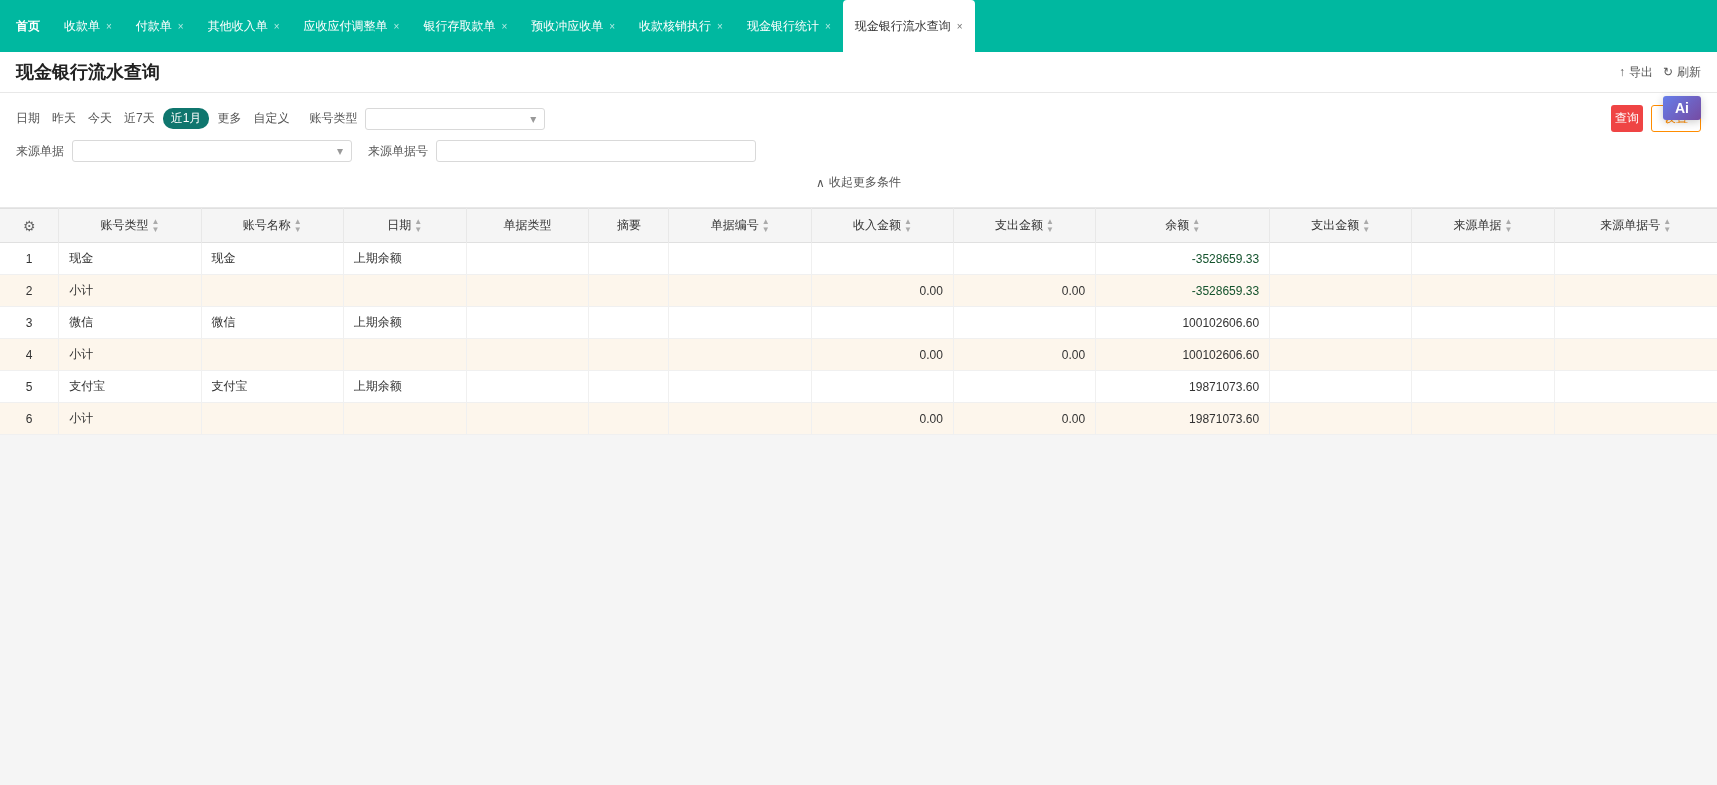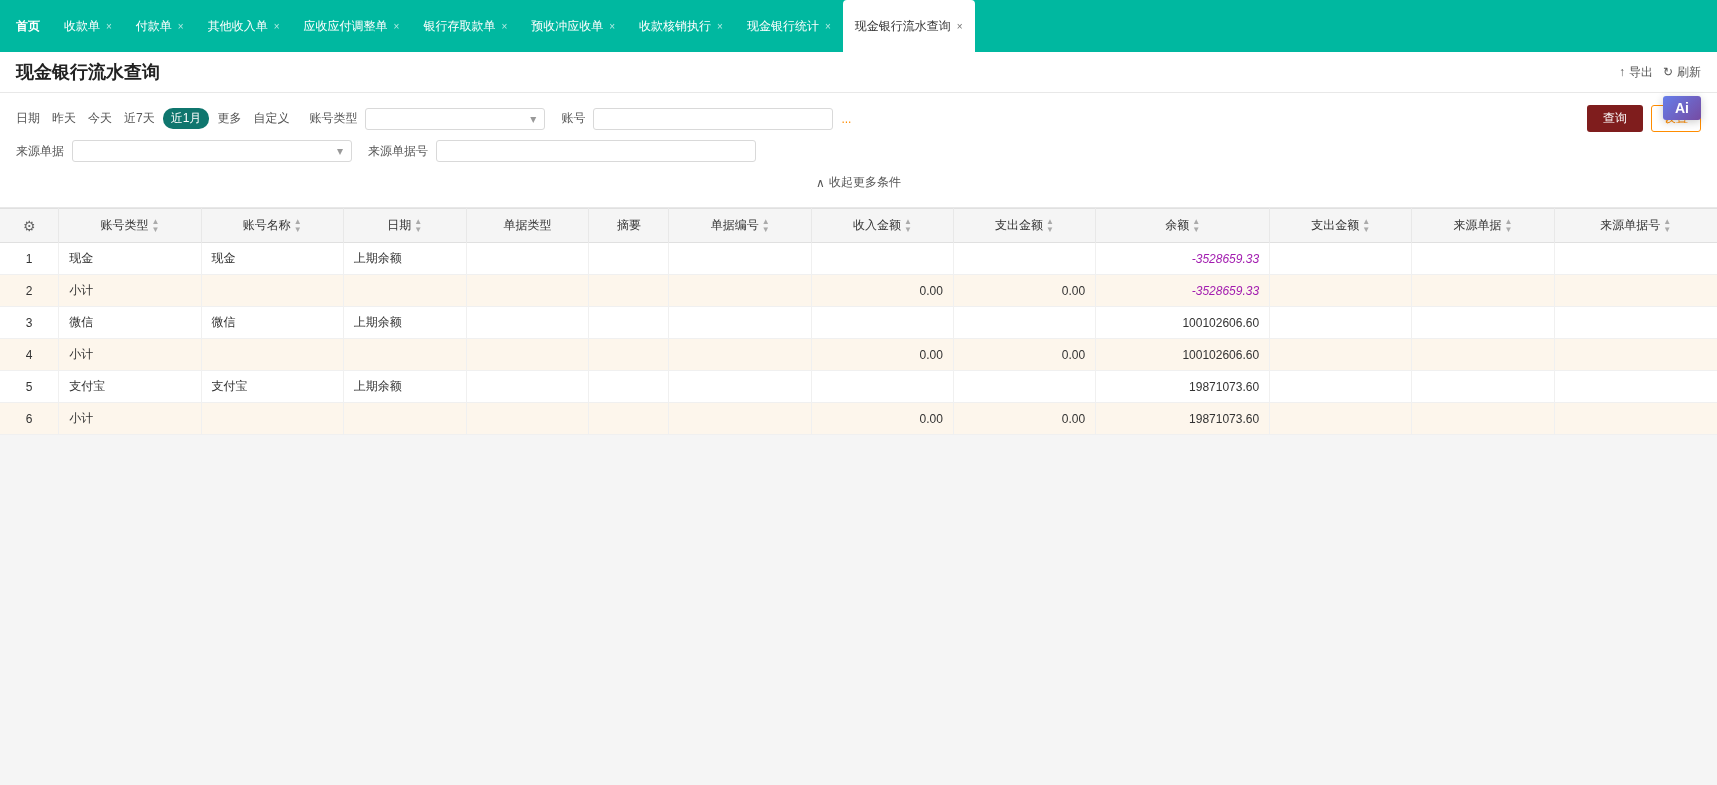--- a/index.html
+++ b/index.html
@@ -135,25 +135,25 @@
       min-width: 180px;
     }
     .more-btn {
       color: #ff8c00;
       cursor: pointer;
       font-size: 12px;
       background: none;
       border: none;
     }
     .query-btn {
-      background: #7f1d1d;
+      background: #ef4444;
       color: #fff;
       border: none;
       border-radius: 3px;
-      padding: 5px 16px;
+      padding: 5px 4px;
       cursor: pointer;
       font-size: 12px;
     }
     .settings-btn {
       background: #fff;
       color: #ff8c00;
       border: 1px solid #ff8c00;
       border-radius: 3px;
       padding: 4px 12px;
       cursor: pointer;
@@ -212,21 +212,21 @@
       background: #fdf6ec;
     }
     tbody td {
       padding: 7px 10px;
       white-space: nowrap;
       border-right: 1px solid #f0f0f0;
     }
     tbody td:last-child { border-right: none; }
     .td-num { text-align: right; }
     .td-center { text-align: center; }
-    .negative { color: #a21caf; font-style: italic; }
+    .negative { color: #14532d; }
     .gear-icon { color: #666; font-size: 14px; cursor: pointer; }
 
     
     .ai-badge {
       position: fixed;
       right: 16px;
       top: 96px;
       background: linear-gradient(135deg, #667eea, #764ba2);
       color: #fff;
       border-radius: 3px;
@@ -314,25 +314,20 @@
     </div>
 
     <div class="filter-group">
       <span class="filter-label">账号类型</span>
       <div class="filter-select">
         <span style="min-width:120px;"></span>
         <span class="arrow">▾</span>
       </div>
     </div>
 
-    <div class="filter-group">
-      <span class="filter-label">账号</span>
-      <input class="filter-input" style="min-width: 240px;">
-      <button class="more-btn">...</button>
-    </div>
 
     <div style="margin-left:auto; display:flex; gap:8px; align-items:center;">
       <button class="query-btn">查询</button>
       <button class="settings-btn">设置</button>
     </div>
   </div>
 
 
   <div class="filter-row">
 

